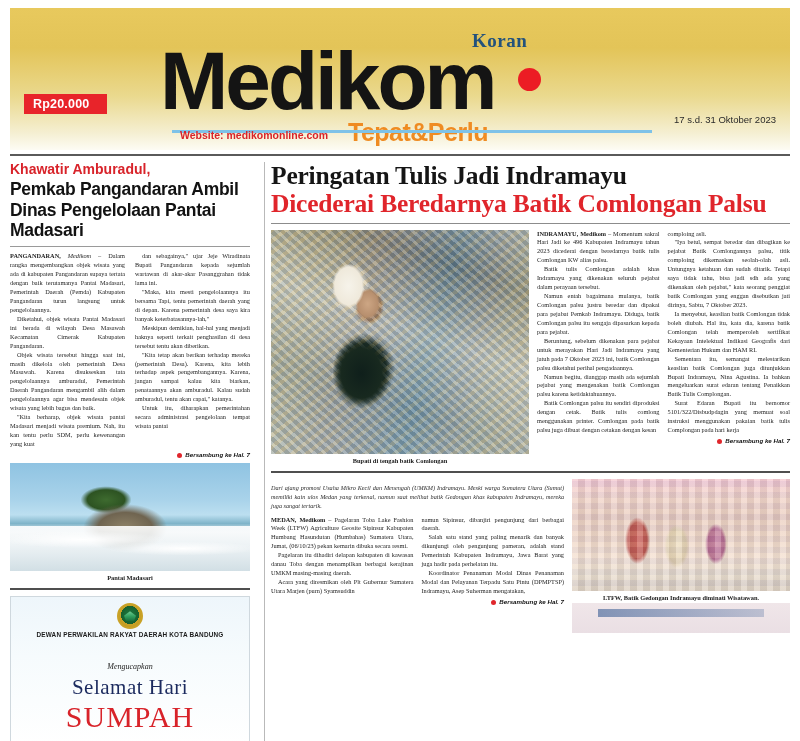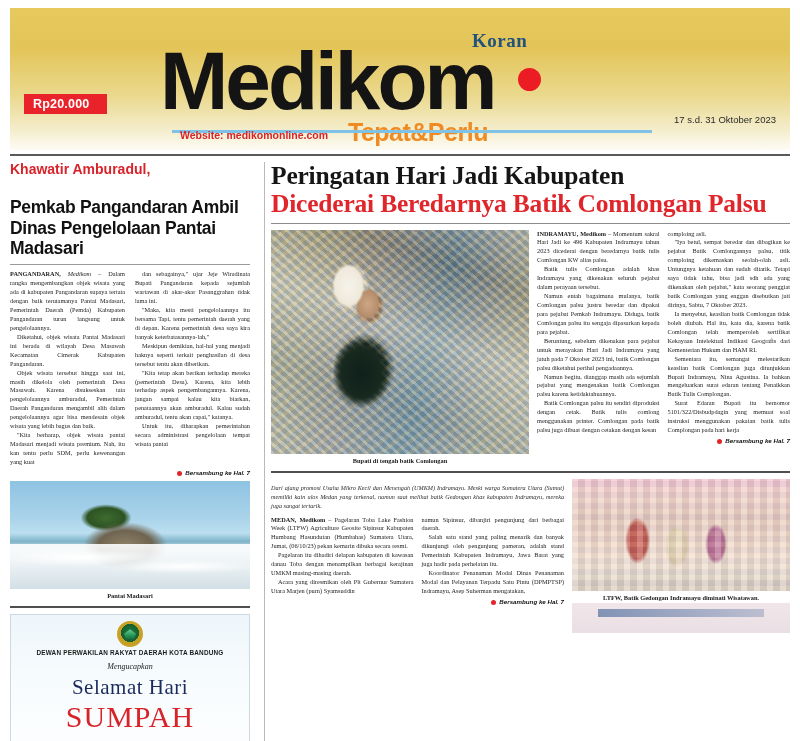--- a/index.html
+++ b/index.html
@@ -102,21 +102,21 @@
   .col-left { width: 248px; flex: 0 0 248px; padding-right: 8px; }
   .vrule { width: 1px; background: #b9b9b9; margin: 0 6px; flex: 0 0 1px; }
   .col-right { flex: 1 1 auto; }
 
   
   .kicker {
     font-family: "Liberation Sans", sans-serif;
     font-weight: bold; font-size: 14px;
     color: #d8232a;
     line-height: 1.1;
-    margin-bottom: 20px;
+    margin-bottom: 2px;
   }
   .lead-head {
     font-family: "Liberation Sans", sans-serif;
     font-weight: bold;
     font-size: 17.5px;
     line-height: 1.16;
     color: #121212;
     letter-spacing: -.3px;
   }
   .hr-thin { border-top: 1px solid #9a9a9a; margin: 6px 0 5px 0; }
@@ -298,21 +298,21 @@
     font-size: 6.4px; font-weight: bold; letter-spacing: .2px;
     color: #1b1b1b;
   }
   .ad-l2 {
     font-family: "Liberation Sans", sans-serif;
     font-size: 9.6px; font-weight: bold; letter-spacing: -.1px;
     color: #0d0d0d; margin-top: 1px;
   }
   .ad-l3 {
     font-family: "Liberation Serif", serif;
-    font-style: italic; font-size: 8px; color: #222; margin-top: 6px;
+    font-style: italic; font-size: 8px; color: #222; margin-top: 24px;
   }
   .ad-l4 {
     font-family: "Liberation Serif", serif;
     font-size: 21px; color: #1b2a5e; margin-top: 4px;
     letter-spacing: .5px;
   }
   .ad-l5 {
     font-family: "Liberation Serif", serif;
     font-size: 30px; font-weight: normal;
     color: #d8232a; letter-spacing: 1px;
@@ -380,21 +380,21 @@
         <div class="ad-l4">Selamat Hari</div>
         <div class="ad-l5">SUMPAH PEMUDA</div>
       </div>
     </div>
 
     <div class="vrule"></div>
 
     <div class="col-right">
 
       <div>
-        <div class="mainhead1">Peringatan Hari Jadi Kabupaten</div>
+        <div class="mainhead1">Peringatan Tulis Jadi Indramayu</div>
         <div class="mainhead2">Dicederai Beredarnya Batik Comlongan Palsu</div>
         <div class="hr-main"></div>
 
         <div class="article-grid">
           <div class="art-photo">
             <div class="photo batik"></div>
             <div class="caption">Bupati di tengah batik Comlongan</div>
           </div>
 
           <div class="art-col bodytext">

